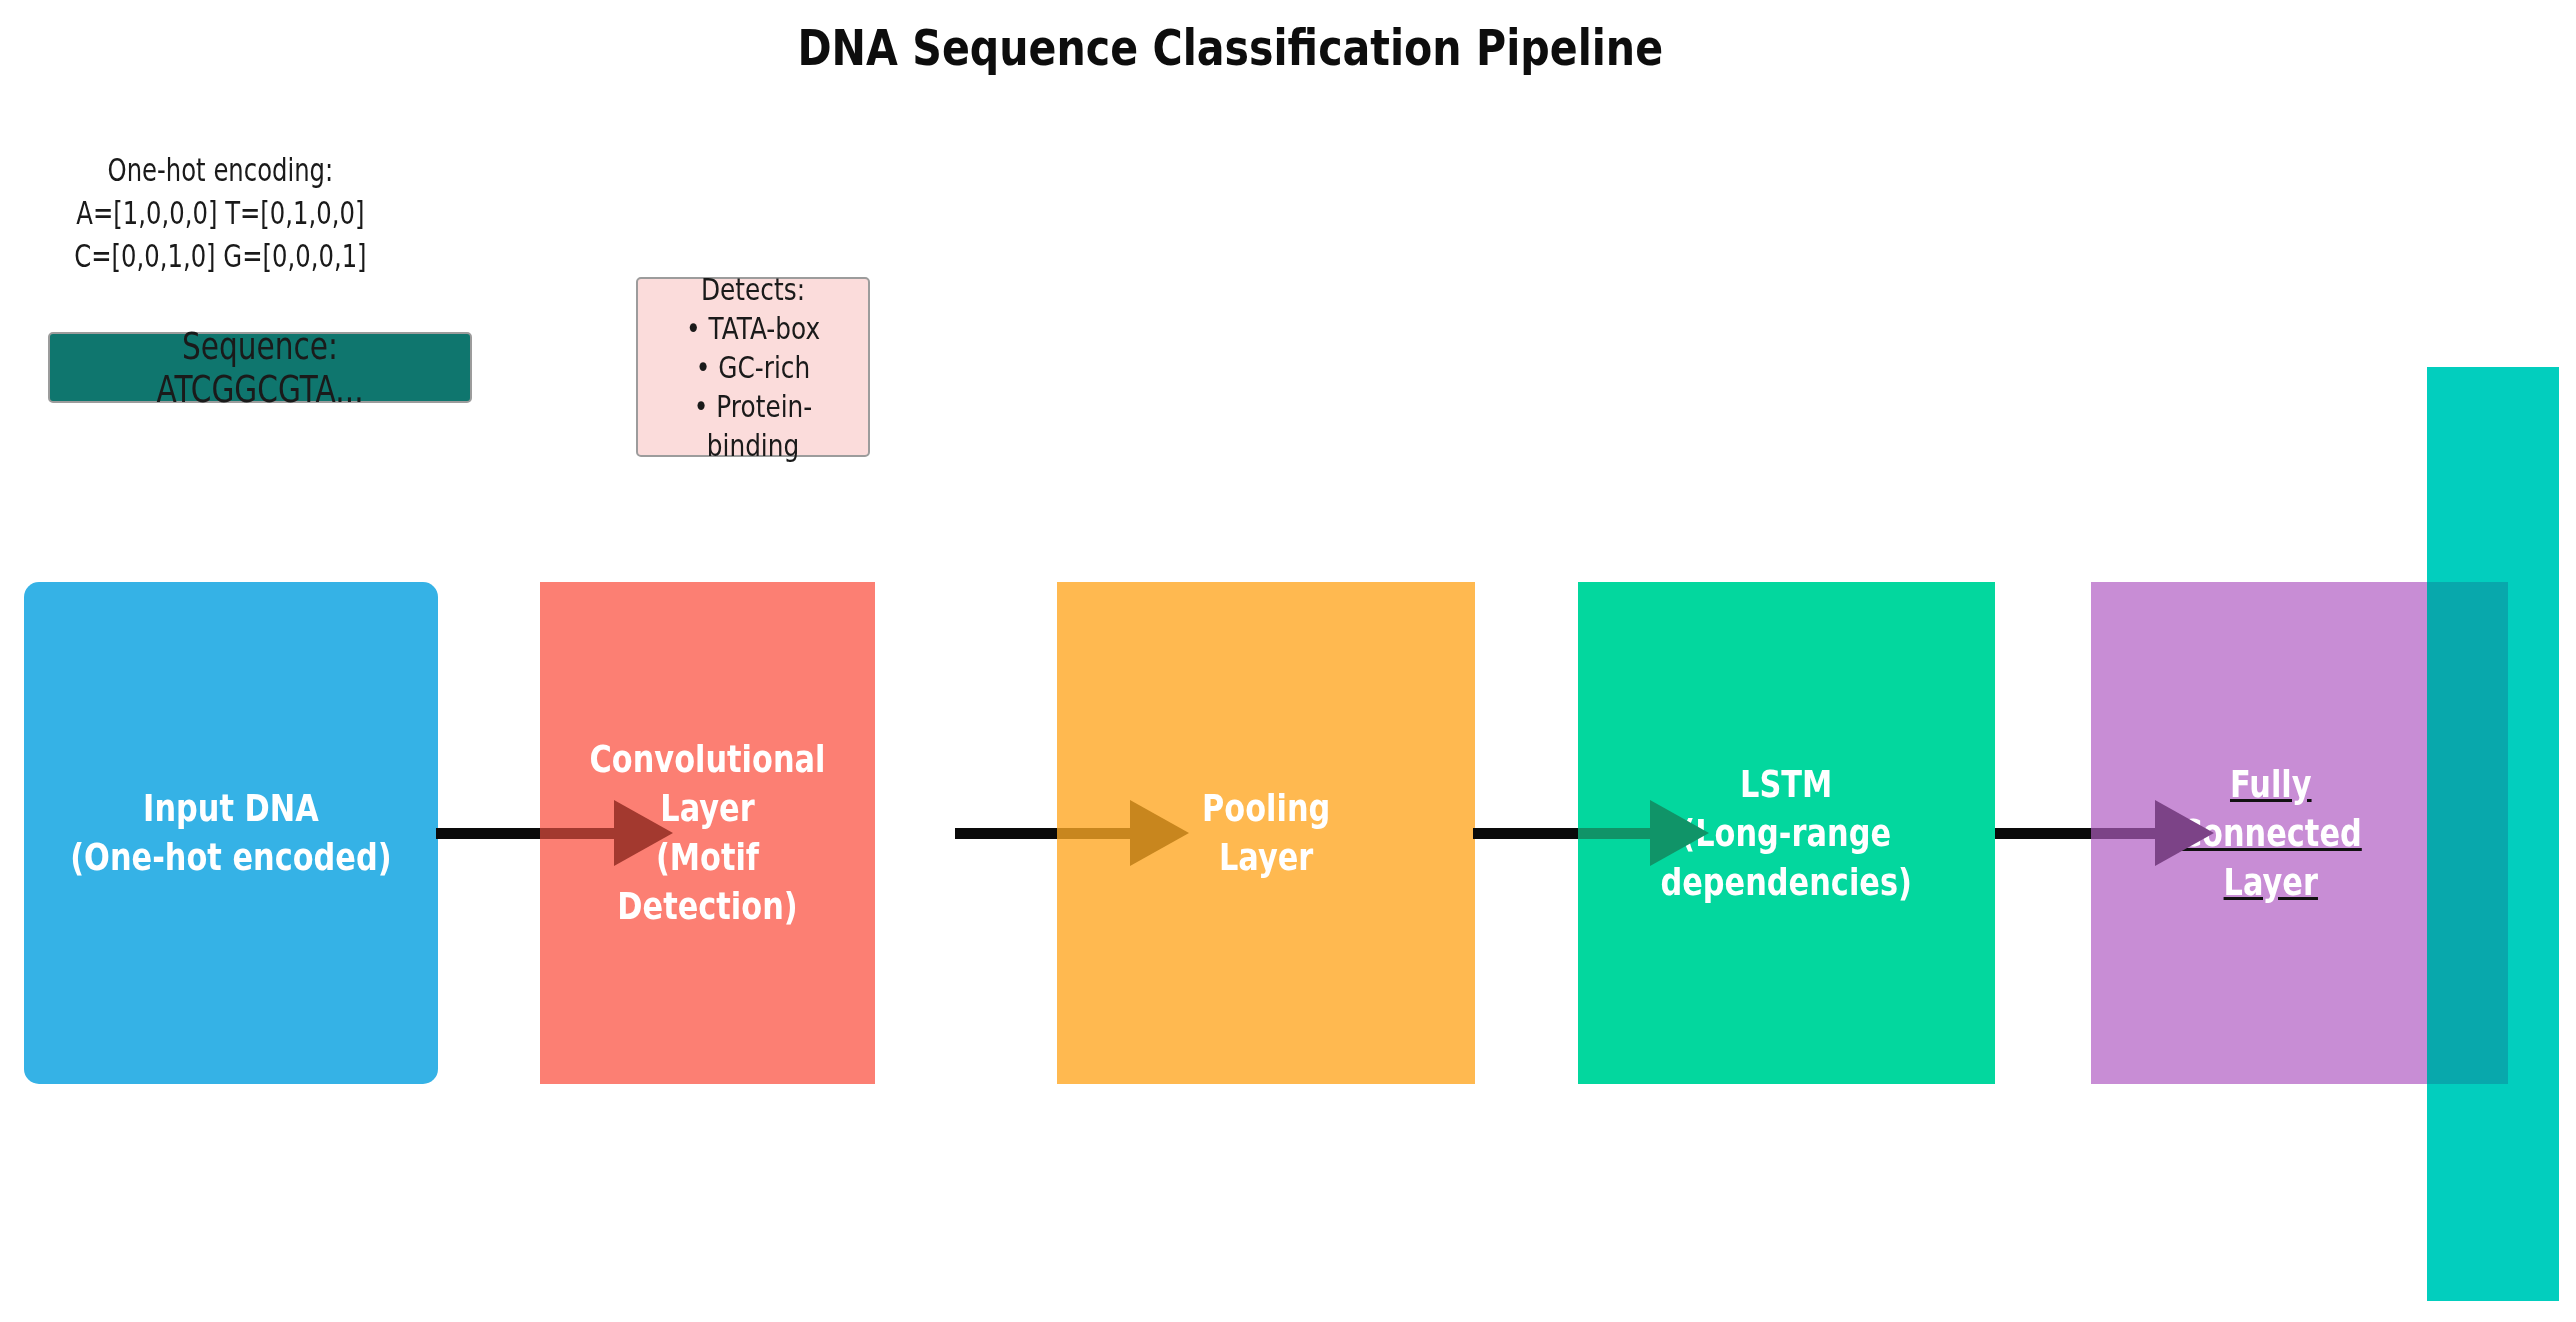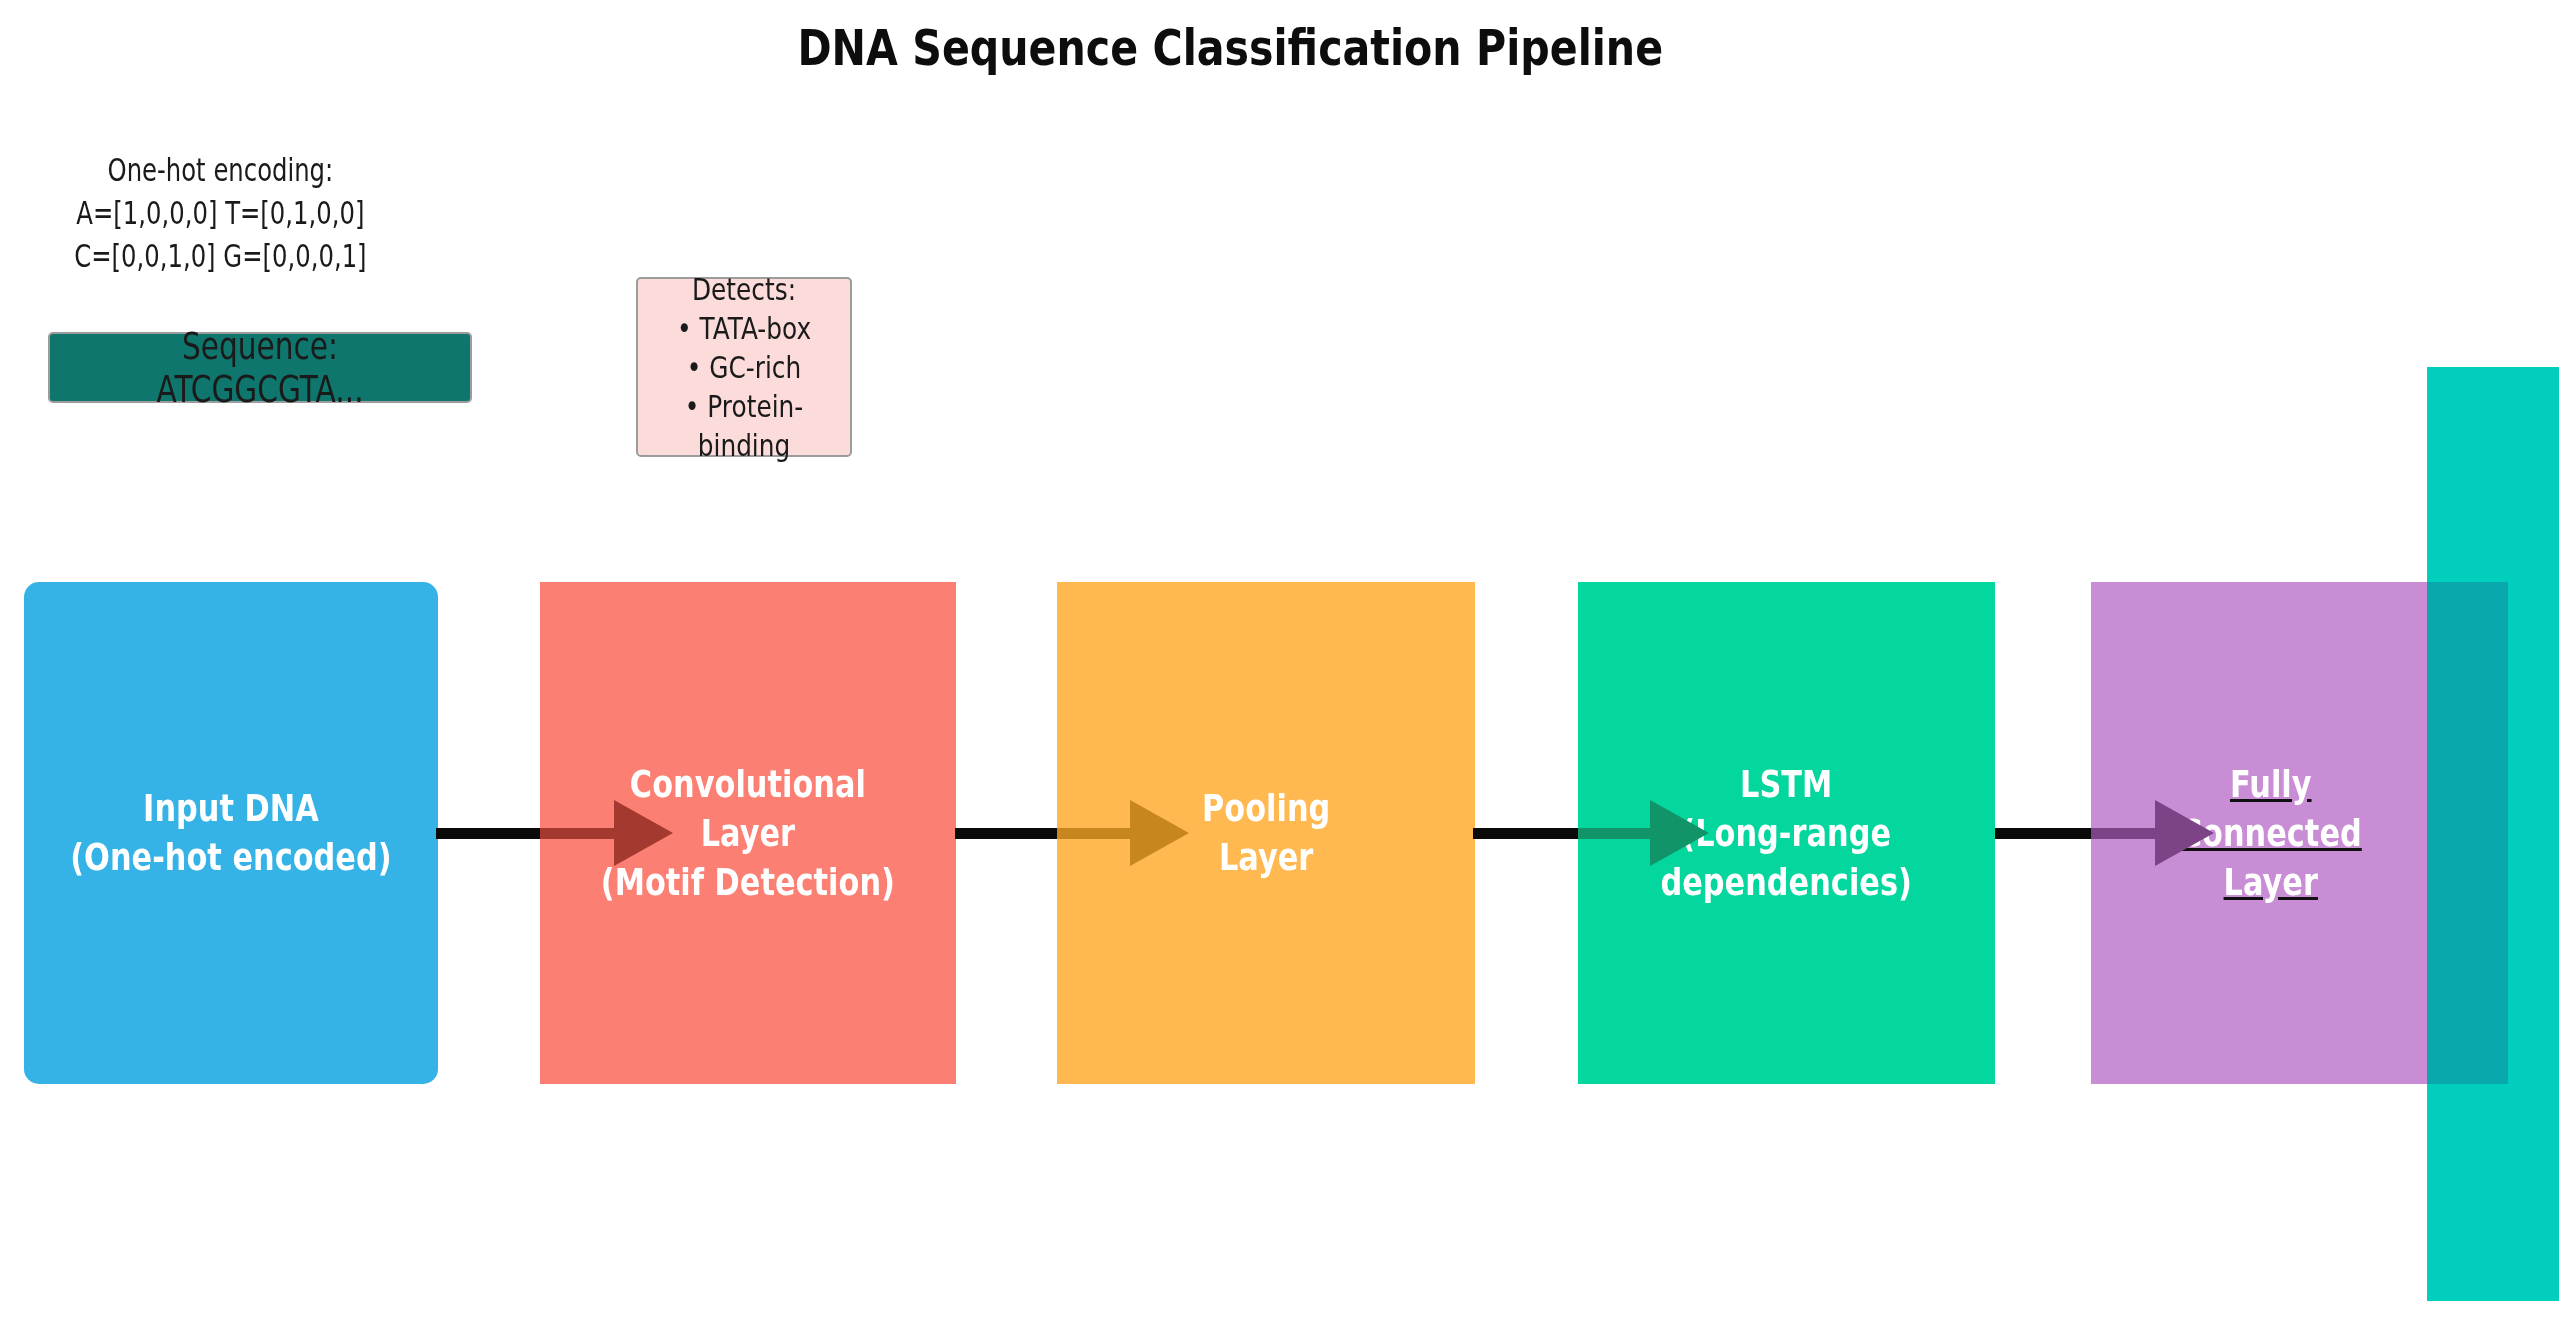--- a/index.html
+++ b/index.html
@@ -18,29 +18,29 @@
 
   
   #onehot{position:absolute;left:11px;top:149px;width:419px;text-align:center;
     font-size:32px;line-height:43px;color:#1a1a1a;}
   .cx75{display:inline-block;transform:scaleX(0.76);transform-origin:center center;}
 
   
   .callout{position:absolute;display:flex;align-items:center;justify-content:center;
     border:2.5px solid #9c9c9c;border-radius:5px;color:#1a1a1a;text-align:center;box-sizing:border-box;}
   #seq-callout{left:48px;top:332px;width:424px;height:71px;background:#0f766e;font-size:37px;}
-  #detects-callout{left:636px;top:277px;width:216px;height:180px;background:#FBDCDB;
+  #detects-callout{left:636px;top:277px;width:234px;height:180px;background:#FBDCDB;
     font-size:31px;line-height:39px;}
 
   
   .stage{position:absolute;top:582px;height:502px;display:flex;align-items:center;justify-content:center;}
   .stage .lbl{color:#ffffff;font-weight:bold;font-size:38px;line-height:49px;text-align:center;
     white-space:pre-line;transform:scaleX(0.80);transform-origin:center center;}
   #stage-input-dna          {left:24px;  width:414px;background:#35B2E6;border-radius:15px;}
-  #stage-convolutional-layer{left:540px; width:416px;background:#FC7F73;}
+  #stage-convolutional-layer{left:540px; width:335px;background:#FC7F73;}
   #stage-pooling-layer      {left:1057px;width:418px;background:#FFB950;}
   #stage-lstm               {left:1578px;width:417px;background:#03D79E;}
   #stage-fully-connected    {left:2091px;width:359px;background:#C88DD5;text-decoration:underline;}
 
   
   .cline{position:absolute;top:828px;height:11px;background:#0a0a0a;}
   .ctint{position:absolute;top:828px;height:11px;}
   .chead{position:absolute;top:800px;width:0;height:0;
     border-top:33px solid transparent;border-bottom:33px solid transparent;}
   

